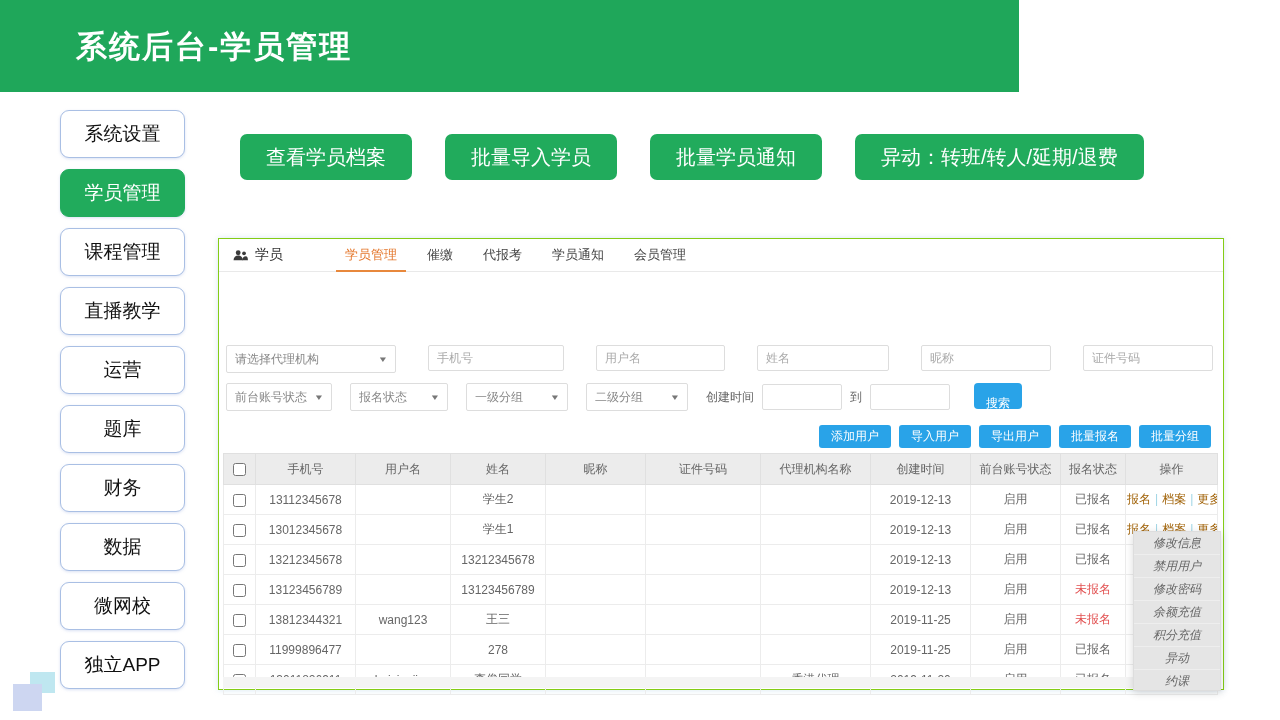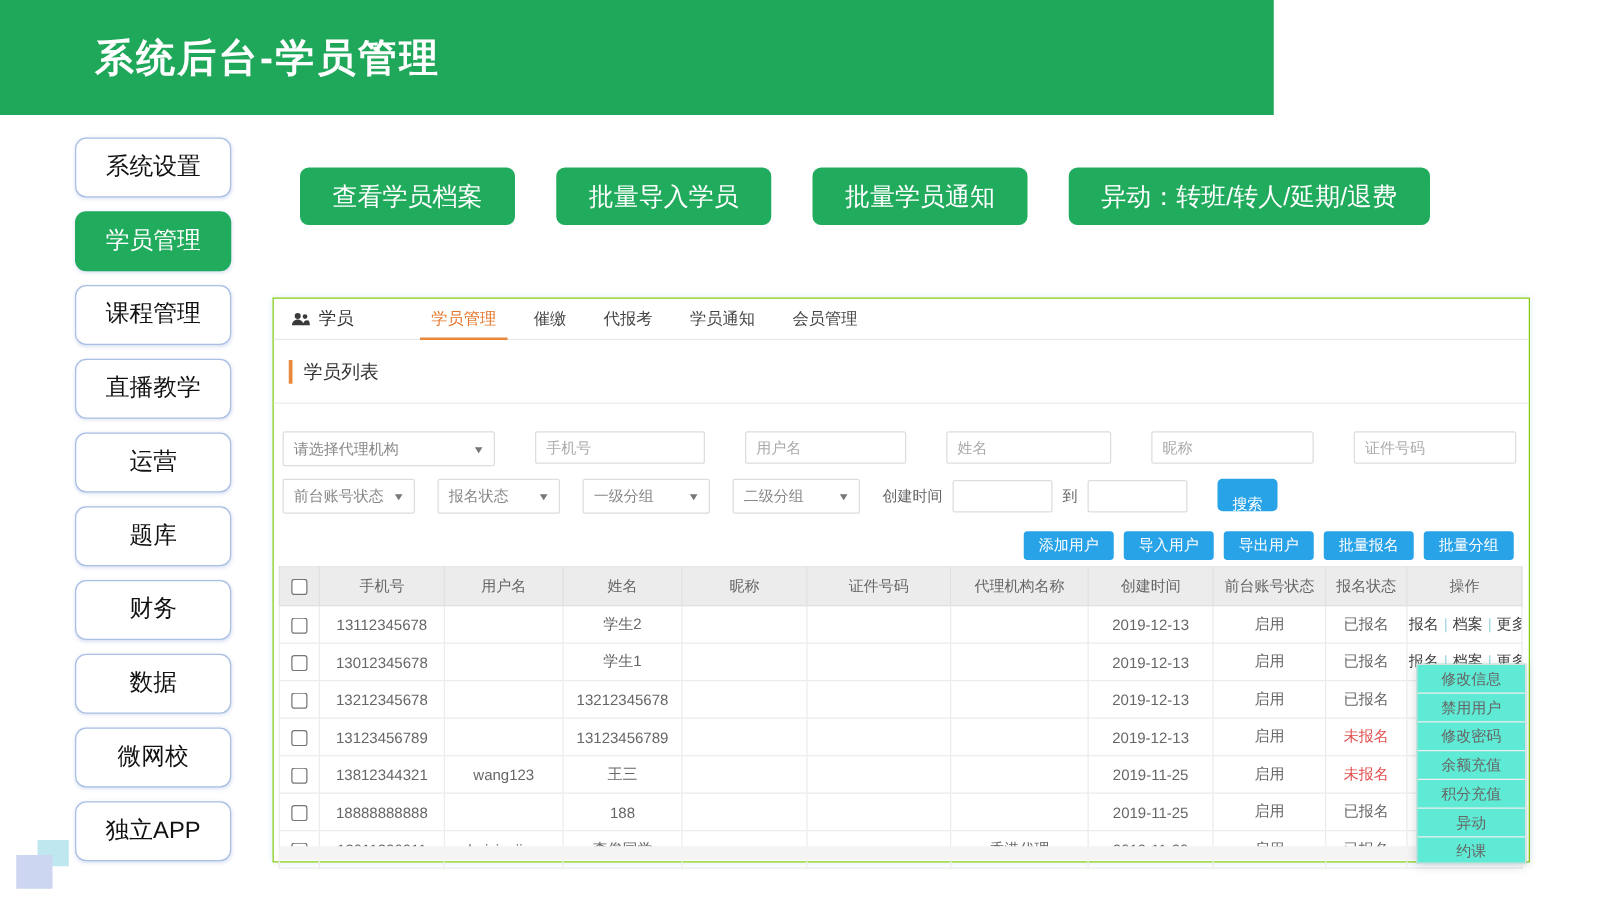--- a/index.html
+++ b/index.html
@@ -47,27 +47,27 @@
   .bulk{position:absolute;right:12px;top:186px;display:flex;gap:8px;}
   .bulk-btn{background:#29a3e8;color:#fff;font-size:12px;height:23px;padding:0 12px;border:none;
             border-radius:3px;cursor:pointer;display:flex;align-items:center;}
   
   .tbl{position:absolute;left:4px;top:214px;width:994px;border-collapse:collapse;table-layout:fixed;
        font-size:12px;color:#666;}
   .tbl th{background:#ececec;border:1px solid #e0e0e0;height:28px;font-weight:normal;color:#666;}
   .tbl td{border:1px solid #ececec;height:27px;text-align:center;overflow:hidden;white-space:nowrap;}
   .tbl input[type=checkbox]{width:13px;height:13px;margin:0;vertical-align:middle;}
   .red{color:#e25050;}
-  .alink{color:#404040;cursor:pointer;}
+  .alink{color:#a16207;cursor:pointer;}
   .alink.u{text-decoration:underline;}
   .asep{color:#9fd4e5;margin:0 4px;}
   .footer-strip{position:absolute;left:4px;top:438px;width:994px;height:11px;background:#f4f4f4;}
   
-  .menu{position:absolute;left:914px;top:292px;width:86px;height:158px;background:#5eead4;
-        border:1px solid #ddd;box-shadow:0 2px 8px rgba(0,0,0,.15);overflow:hidden;z-index:5;}
+  .menu{position:absolute;left:914px;top:292px;width:86px;height:158px;background:#e5e5e5;
+        border:1px solid #ddd;box-shadow:0 2px 8px rgba(0,0,0,.15);overflow:hidden;z-index:5;font-style:italic;}
   .menu-item{height:22px;line-height:22px;text-align:center;font-size:12px;color:#666;
              border-bottom:1px solid #eee;cursor:pointer;}
   
   .deco{position:absolute;}
   .deco-cyan{left:30px;top:672px;width:25px;height:21px;background:#bfe7f0;}
   .deco-lav{left:13px;top:684px;width:29px;height:27px;background:#cdd6f1;}
 </style>
 <title>系统后台-学员管理</title></head>
 <body>
 
@@ -110,23 +110,20 @@
     </div>
     <div class="tabs">
         <div class="tab active">学员管理</div>
         <div class="tab">催缴</div>
         <div class="tab">代报考</div>
         <div class="tab">学员通知</div>
         <div class="tab">会员管理</div>
       </div>
   </div>
 
-  <div class="sec-row">
-    <div class="sec-title">学员列表</div>
-  </div>
 
   <div class="f1">
       <div class="sel" style="width: 152px;">
         <span class="ph">请选择代理机构</span>
         <span class="caret">▼</span>
       </div>
       <input class="fin" placeholder="手机号" style="width: 118px;">
       <input class="fin" placeholder="用户名" style="width: 111px;">
       <input class="fin" placeholder="姓名" style="width: 114px;">
       <input class="fin" placeholder="昵称" style="width: 112px;">
@@ -254,23 +251,23 @@
           <td></td>
           <td></td>
           <td></td>
           <td>2019-11-25</td>
           <td>启用</td>
           <td class="red">未报名</td>
           <td></td>
         </tr>
         <tr>
           <td><input type="checkbox" style=""></td>
-          <td>18888888888</td>
-          <td></td>
-          <td>188</td>
+          <td>11999896477</td>
+          <td></td>
+          <td>278</td>
           <td></td>
           <td></td>
           <td></td>
           <td>2019-11-25</td>
           <td>启用</td>
           <td>已报名</td>
           <td></td>
         </tr>
         <tr>
           <td><input type="checkbox" style=""></td>

